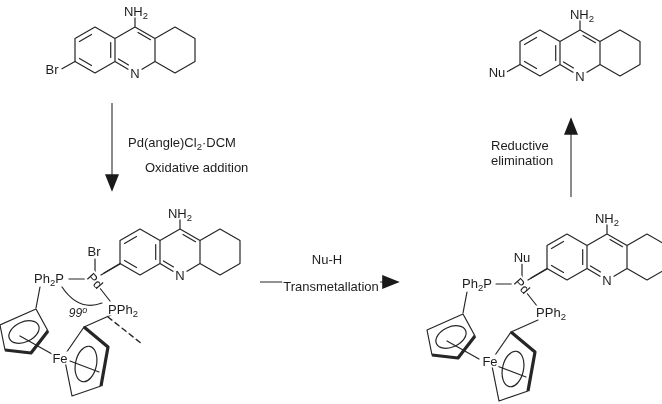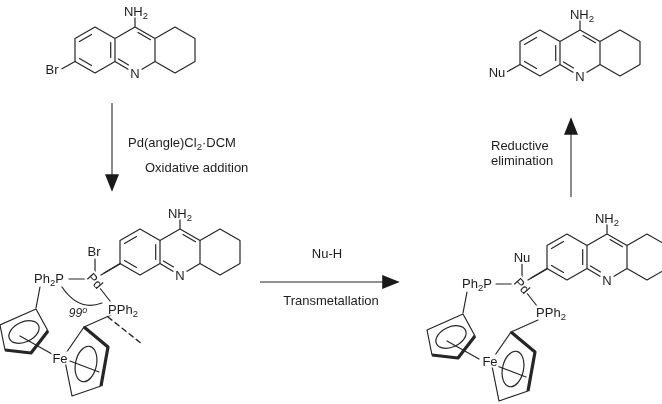--- a/index.html
+++ b/index.html
@@ -102,22 +102,22 @@
   <div class="lbl c" style="left:52px;top:69px;"><span>Br</span></div>
   <div class="lbl c" style="left:135px;top:73px;"><span>N</span></div>
 
   <div class="lbl c" style="left:582px;top:14px;"><span>NH</span><sub>2</sub></div>
   <div class="lbl c" style="left:497px;top:72px;"><span>Nu</span></div>
   <div class="lbl c" style="left:580px;top:76px;"><span>N</span></div>
 
   <div class="lbl l steps" style="left:127px;top:142px;"><span>Pd(angle)Cl</span><sub>2</sub><span>·DCM</span></div>
   <div class="lbl l steps" style="left:105px;top:167px;margin-left:39px;"><span>Oxidative addition</span></div>
 
-  <div class="lbl c steps" style="left:327px;top:253px;text-align:center;"><span>Nu-H</span></div>
-  <div class="lbl c steps" style="left:331px;top:300px;text-align:right;"><span>Transmetallation</span></div>
+  <div class="lbl c steps" style="left:327px;top:259px;text-align:center;"><span>Nu-H</span></div>
+  <div class="lbl c steps" style="left:331px;top:286px;text-align:right;"><span>Transmetallation</span></div>
 
   <div class="lbl l steps twoline" style="left:490px;top:153px;">
     <div>Reductive</div>
     <div>elimination</div>
   </div>
 
   <div class="lbl c" style="left:180px;top:213px;"><span>NH</span><sub>2</sub></div>
   <div class="lbl c" style="left:180px;top:275px;"><span>N</span></div>
   <div class="lbl c" style="left:94px;top:251px;"><span>Br</span></div>
   <div class="lbl rot" style="left:95px;top:281px;"><span>Pd</span></div>

